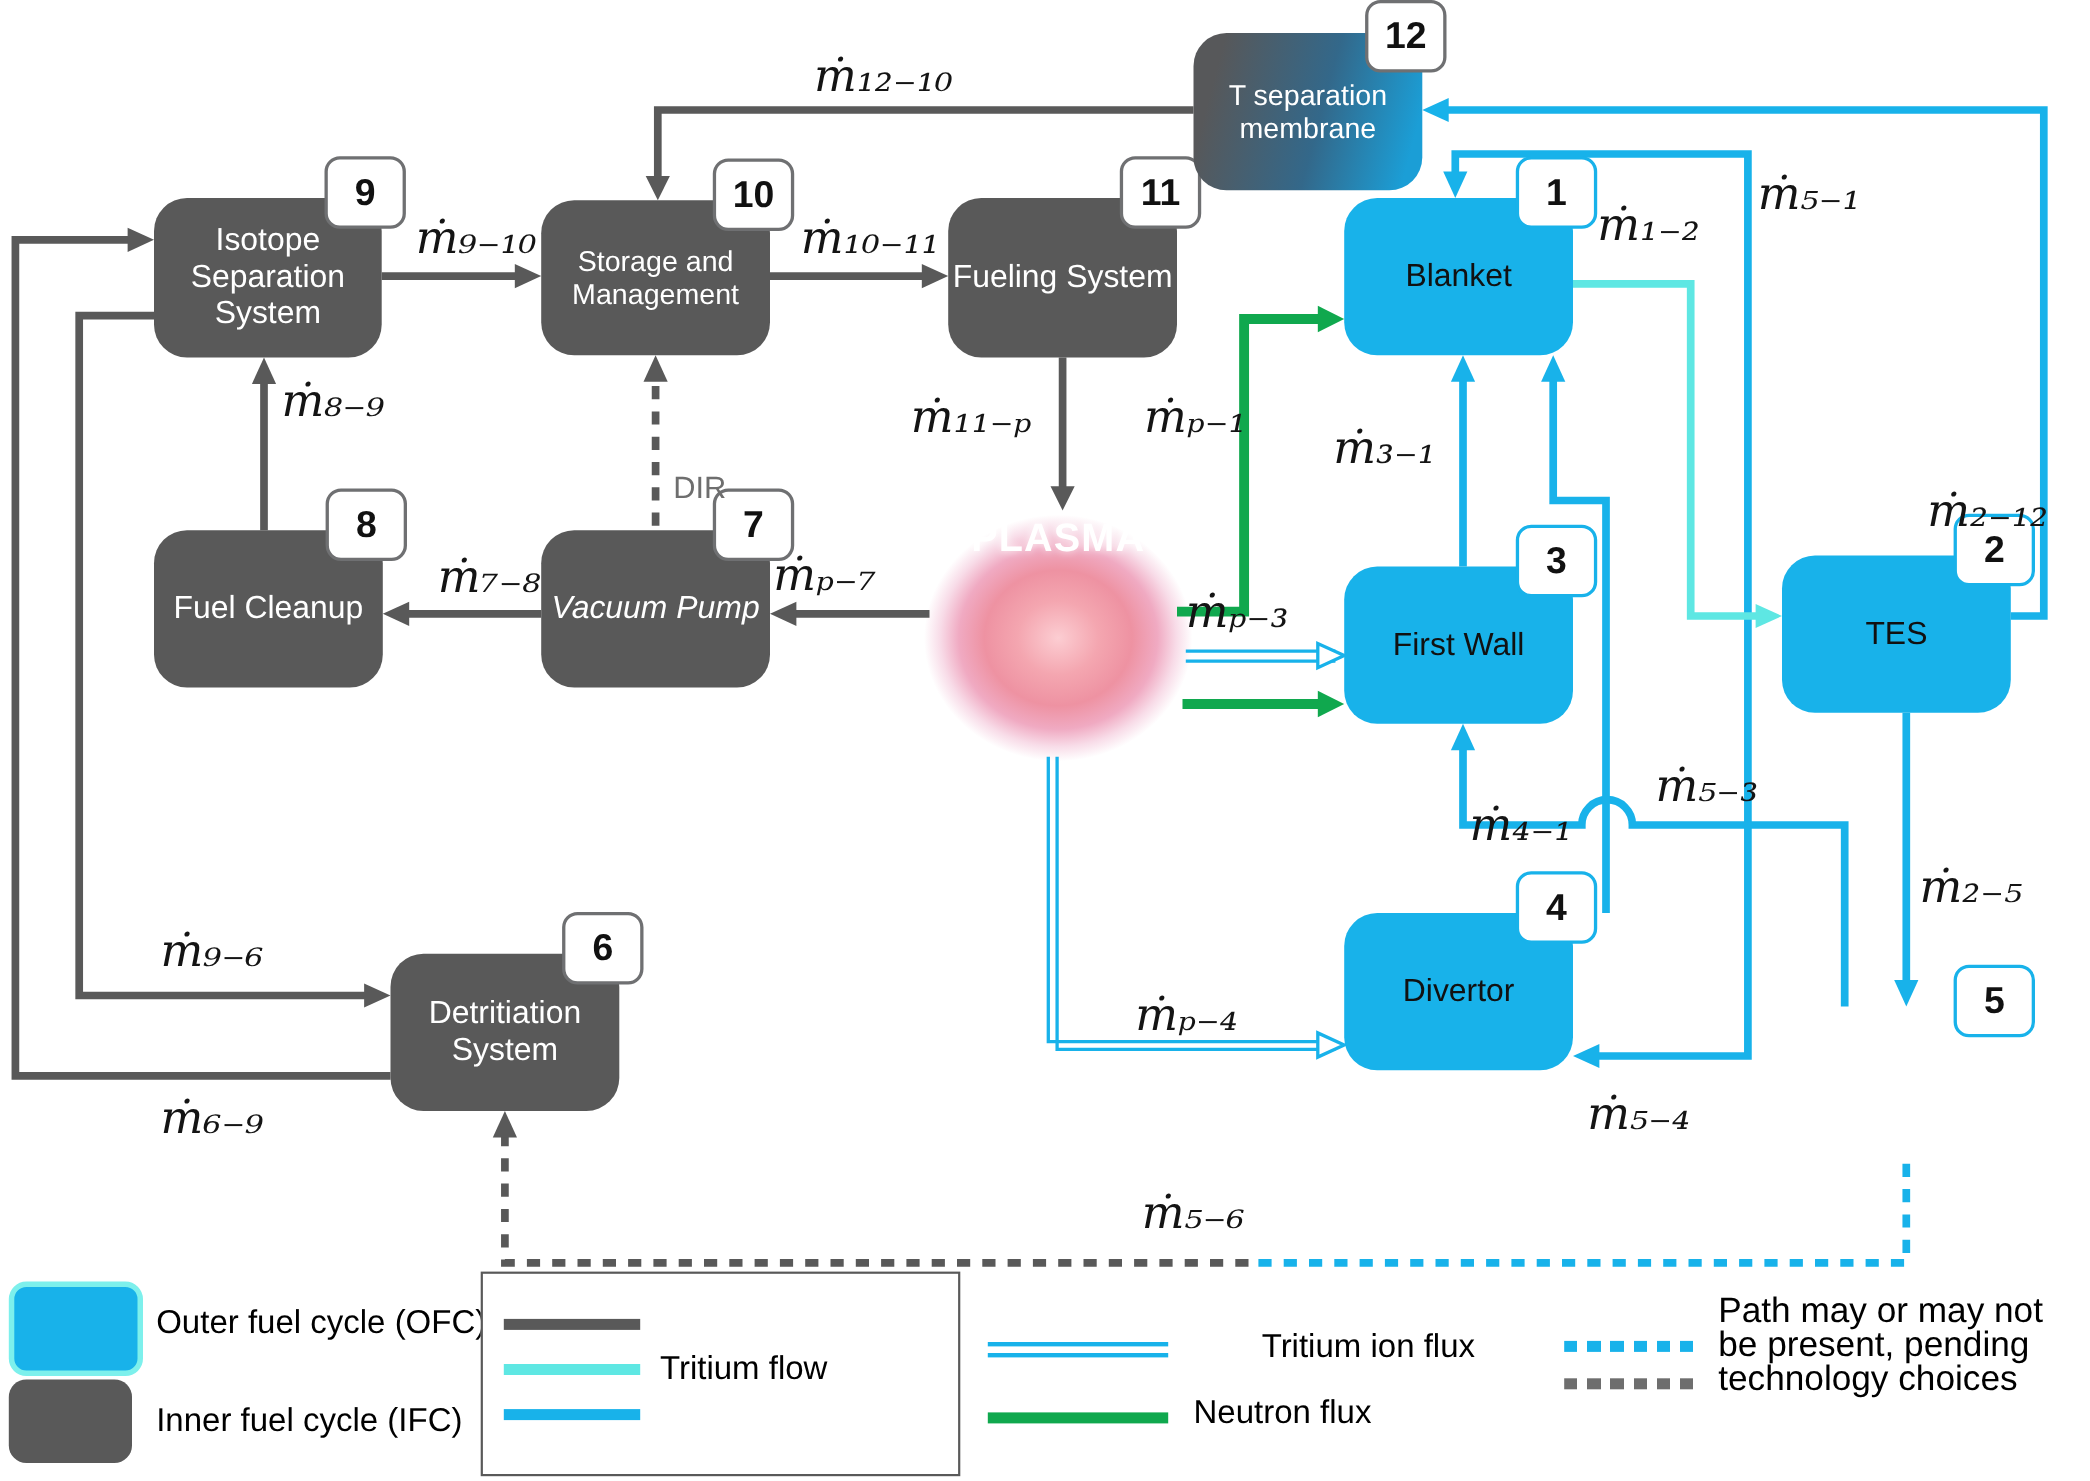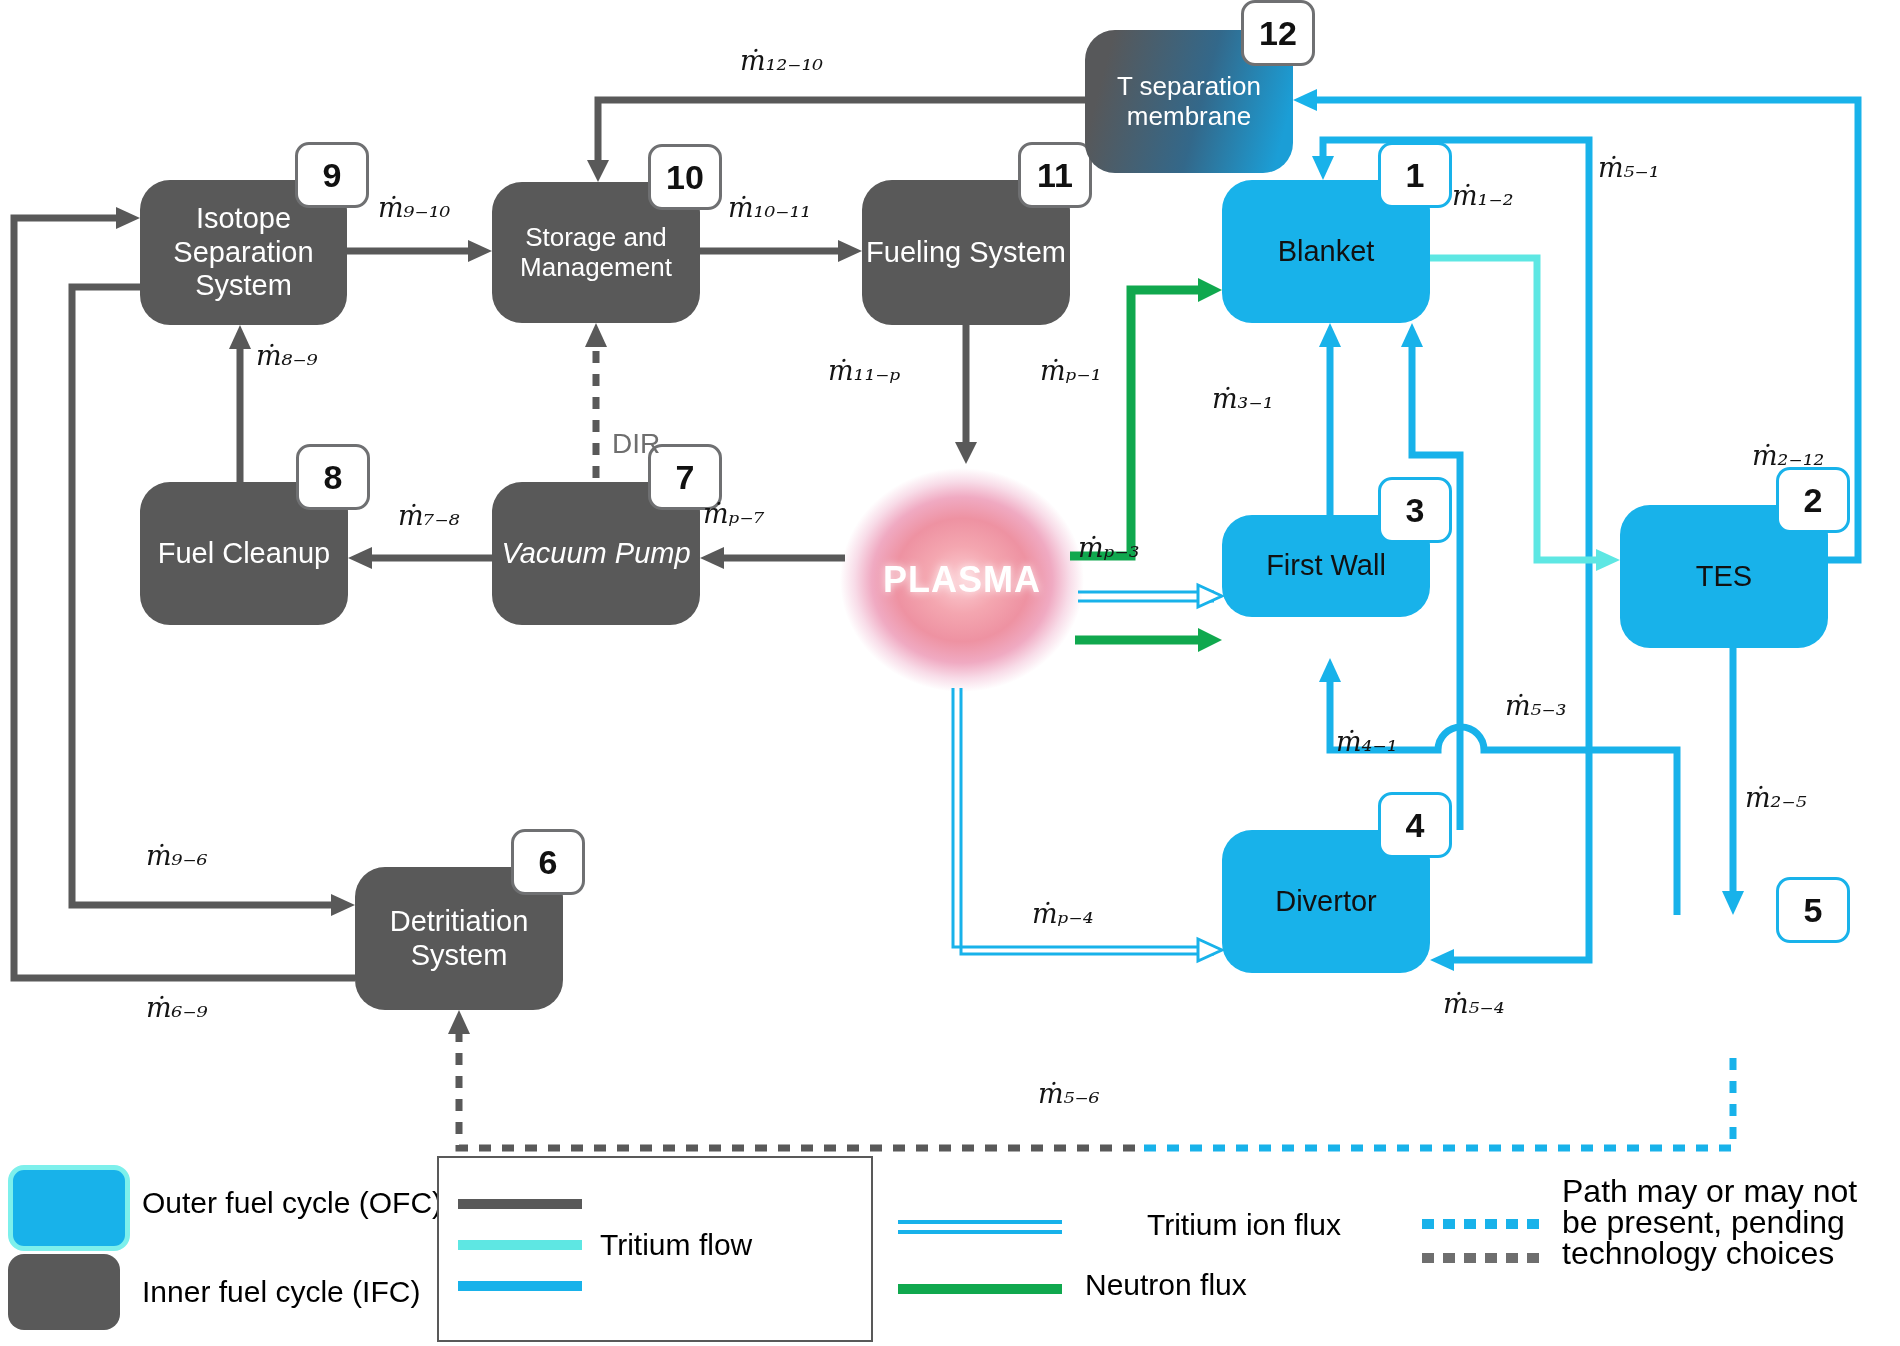--- a/index.html
+++ b/index.html
@@ -9,25 +9,25 @@
   .box{position:absolute;border-radius:30px;display:flex;align-items:center;justify-content:center;
        text-align:center;line-height:1.15;font-size:29px;}
   .ifc{background:#595959;color:#ffffff;}
   .ofc{background:#18b2ea;color:#111111;}
   .grad{background:linear-gradient(105deg,#57585a 12%,#33688a 55%,#1b9ed6 92%);color:#ffffff;font-size:26px;}
   .badge{position:absolute;width:74px;height:66px;background:#ffffff;border-radius:14px;
          display:flex;align-items:center;justify-content:center;font-weight:bold;font-size:34px;color:#111;
          box-sizing:border-box;}
   .badge.gray{border:3px solid #6f7072;}
   .badge.blue{border:3px solid #18b2ea;}
-  .flabel{position:absolute;font-family:"DejaVu Serif",serif;font-style:italic;font-size:27px;color:#141414;white-space:nowrap;}
+  .flabel{position:absolute;font-family:"DejaVu Serif",serif;font-style:italic;font-size:41px;color:#141414;white-space:nowrap;}
   .dirlabel{position:absolute;font-size:28px;color:#6e6e6e;}
   #plasma{position:absolute;left:840px;top:468px;width:244px;height:224px;border-radius:50%;
           background:radial-gradient(ellipse closest-side,#fccdd2 0%,#f4a6b0 30%,#ee92a2 55%,#f0aac2 74%,#f8dcE8 88%,rgba(255,255,255,0) 100%);
-          display:flex;align-items:center;justify-content:center;}
+          display:flex;justify-content:center;}
   #plasma .ptxt{color:#ffffff;font-weight:bold;font-size:36px;letter-spacing:1px;text-shadow:0 0 8px rgba(255,255,255,.8);}
   .ltext{position:absolute;font-size:30px;color:#000;}
   .swatch{position:absolute;border-radius:16px;}
   .legbox{position:absolute;border:2px solid #595959;background:#fff;}
   .lline{position:absolute;}
   .note{position:absolute;font-size:32px;color:#000;line-height:31px;}
 </style>
 </head>
 <body>
 
@@ -156,21 +156,21 @@
       <span>6</span>
     </div>
 
   <div class="box ofc" style="left:1222px;top:180px;width:208px;height:143px;">
     <span>Blanket</span>
   </div>
   <div class="badge blue" style="left:1378px;top:142px;">
       <span>1</span>
     </div>
 
-  <div class="box ofc" style="left:1222px;top:515px;width:208px;height:102px;">
+  <div class="box ofc" style="left:1222px;top:515px;width:208px;height:143px;">
     <span>First Wall</span>
   </div>
   <div class="badge blue" style="left:1378px;top:477px;">
       <span>3</span>
     </div>
 
   <div class="box ofc" style="left:1620px;top:505px;width:208px;height:143px;">
     <span>TES</span>
   </div>
   <div class="badge blue" style="left:1776px;top:467px;">

